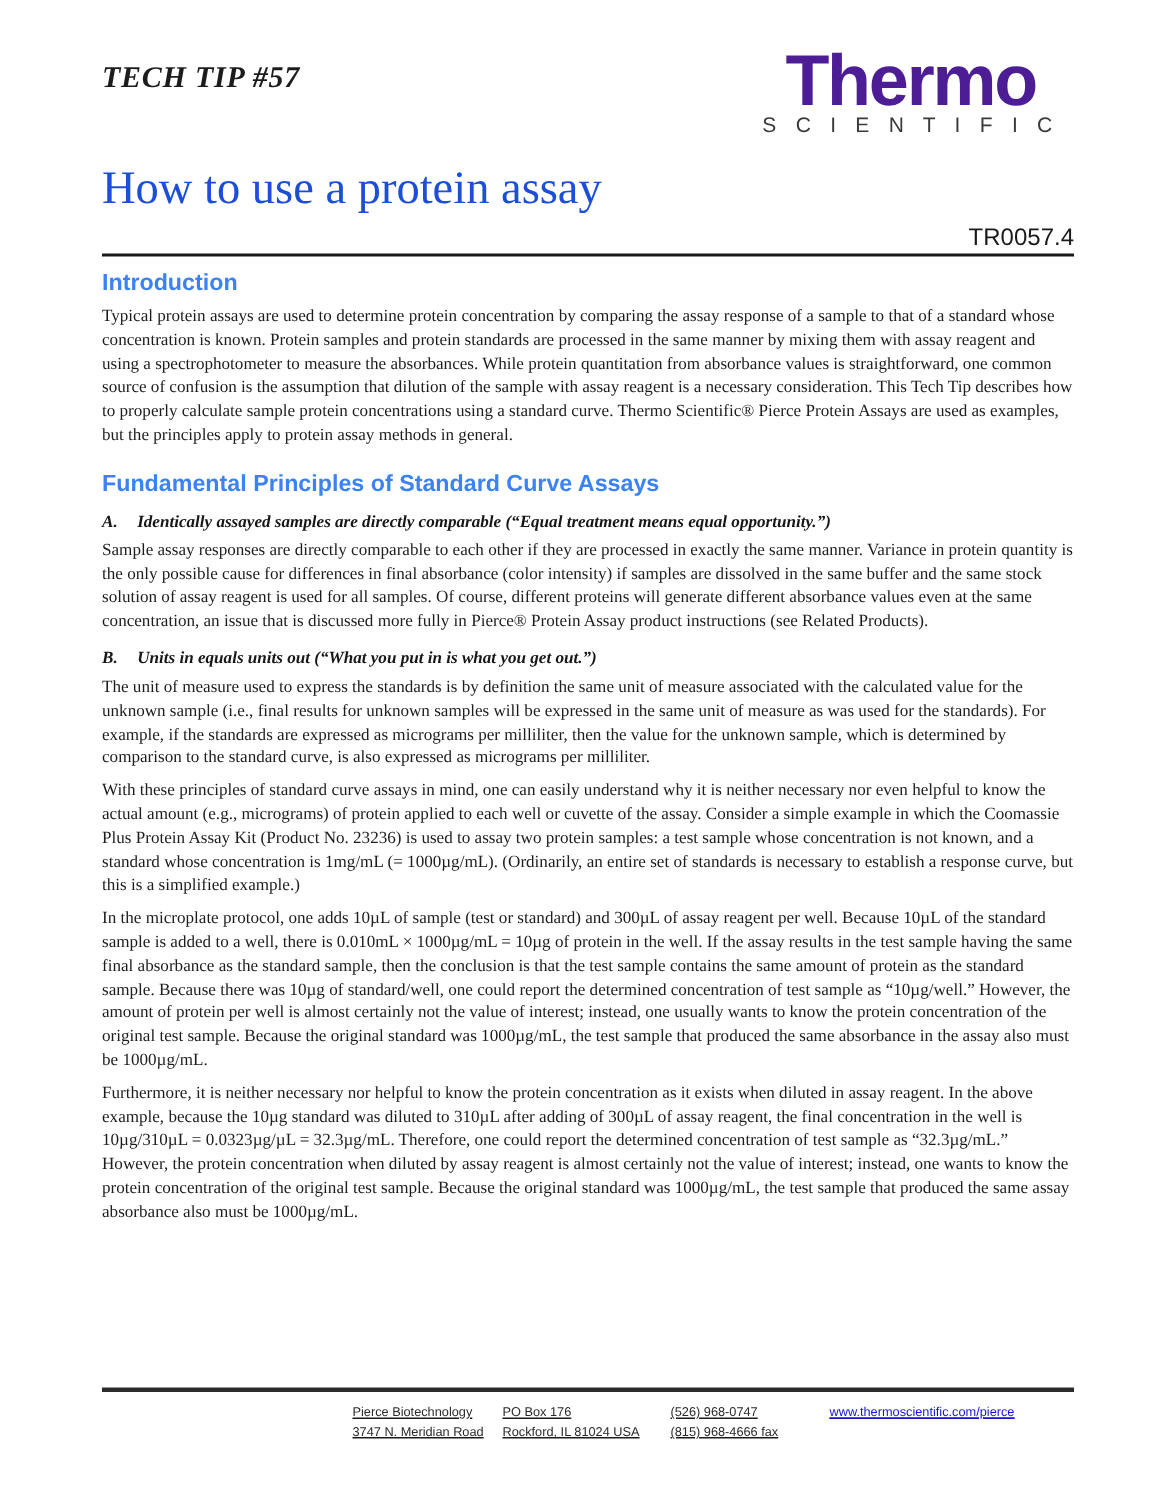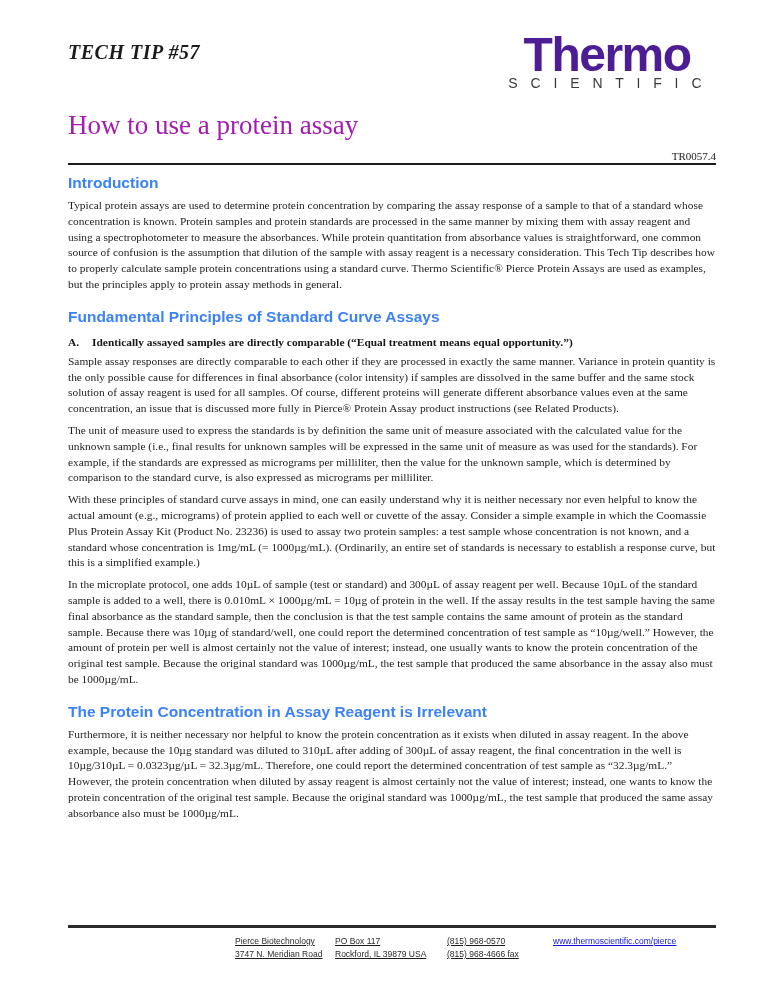--- a/index.html
+++ b/index.html
@@ -37,29 +37,29 @@
     text-align: center;
   }
   .logo-sub {
     font-family: "Liberation Sans", sans-serif;
     font-size: 14px;
     letter-spacing: 4.5px;
     color: #3a3a3a;
     margin-top: 3px;
   }
   .doc-title {
-    font-size: 27px;
+    font-size: 31px;
     line-height: 36px;
     font-weight: normal;
     margin-top: 16px;
-    color: #a21caf;
+    color: #1d4ed8;
   }
   .doc-number {
-    font-family: Liberation Serif, serif;
-    font-size: 11px;
+    font-family: Liberation Sans, sans-serif;
+    font-size: 16px;
     text-align: right;
     margin-top: 7px;
     color: #1a1a1a;
   }
   .rule {
     border: none;
     border-top: 2px solid #1a1a1a;
     margin: 1px 0 0 0;
   }
   .section-heading {
@@ -74,20 +74,21 @@
     font-size: 11.4px;
     line-height: 15.8px;
     margin: 6px 0 0 0;
     color: #1c1c1c;
   }
   .sub-heading {
     font-size: 11.4px;
     font-weight: bold;
     margin: 10px 0 0 0;
     color: #161616;
+    font-style: italic;
   }
   .sub-heading .sub-label {
     display: inline-block;
     margin-right: 13px;
   }
   .footer {
     position: absolute;
     left: 68px;
     right: 52px;
     top: 925px;
@@ -142,46 +143,48 @@
   </div>
 
   <div>
     <div class="section-heading">Fundamental Principles of Standard Curve Assays</div>
 
     <div class="sub-heading">
       <span class="sub-label">A.</span><span>Identically assayed samples are directly comparable (“Equal treatment means equal opportunity.”)</span>
     </div>
     <p class="body-par">Sample assay responses are directly comparable to each other if they are processed in exactly the same manner. Variance in protein quantity is the only possible cause for differences in final absorbance (color intensity) if samples are dissolved in the same buffer and the same stock solution of assay reagent is used for all samples. Of course, different proteins will generate different absorbance values even at the same concentration, an issue that is discussed more fully in Pierce® Protein Assay product instructions (see Related Products).</p>
 
+    <div class="sub-heading">
+      <span class="sub-label">B.</span><span>Units in equals units out (“What you put in is what you get out.”)</span>
+    </div>
     <p class="body-par">The unit of measure used to express the standards is by definition the same unit of measure associated with the calculated value for the unknown sample (i.e., final results for unknown samples will be expressed in the same unit of measure as was used for the standards). For example, if the standards are expressed as micrograms per milliliter, then the value for the unknown sample, which is determined by comparison to the standard curve, is also expressed as micrograms per milliliter.</p>
   </div>
 
   <div>
     <p class="body-par">With these principles of standard curve assays in mind, one can easily understand why it is neither necessary nor even helpful to know the actual amount (e.g., micrograms) of protein applied to each well or cuvette of the assay. Consider a simple example in which the Coomassie Plus Protein Assay Kit (Product No. 23236) is used to assay two protein samples: a test sample whose concentration is not known, and a standard whose concentration is 1mg/mL (= 1000µg/mL). (Ordinarily, an entire set of standards is necessary to establish a response curve, but this is a simplified example.)</p>
     <p class="body-par">In the microplate protocol, one adds 10µL of sample (test or standard) and 300µL of assay reagent per well. Because 10µL of the standard sample is added to a well, there is 0.010mL × 1000µg/mL = 10µg of protein in the well. If the assay results in the test sample having the same final absorbance as the standard sample, then the conclusion is that the test sample contains the same amount of protein as the standard sample. Because there was 10µg of standard/well, one could report the determined concentration of test sample as “10µg/well.” However, the amount of protein per well is almost certainly not the value of interest; instead, one usually wants to know the protein concentration of the original test sample. Because the original standard was 1000µg/mL, the test sample that produced the same absorbance in the assay also must be 1000µg/mL.</p>
   </div>
 
   <div>
-    <div class="section-heading">The Protein Concentration in Assay Reagent is Irrelevant</div>
     <p class="body-par">Furthermore, it is neither necessary nor helpful to know the protein concentration as it exists when diluted in assay reagent. In the above example, because the 10µg standard was diluted to 310µL after adding of 300µL of assay reagent, the final concentration in the well is 10µg/310µL = 0.0323µg/µL = 32.3µg/mL. Therefore, one could report the determined concentration of test sample as “32.3µg/mL.” However, the protein concentration when diluted by assay reagent is almost certainly not the value of interest; instead, one wants to know the protein concentration of the original test sample. Because the original standard was 1000µg/mL, the test sample that produced the same assay absorbance also must be 1000µg/mL.</p>
   </div>
 
   <div class="footer">
     <hr class="footer-rule">
     <div class="footer-cols">
       <div class="fcol-1">
         <div>Pierce Biotechnology</div>
         <div>3747 N. Meridian Road</div>
       </div>
       <div class="fcol-2">
-        <div>PO Box 117</div>
-        <div>Rockford, IL 39879 USA</div>
+        <div>PO Box 176</div>
+        <div>Rockford, IL 81024 USA</div>
       </div>
       <div class="fcol-3">
-        <div>(815) 968-0570</div>
+        <div>(526) 968-0747</div>
         <div>(815) 968-4666 fax</div>
       </div>
       <div>
         <span class="footer-link">www.thermoscientific.com/pierce</span>
       </div>
     </div>
   </div>
 
 </div>
 

